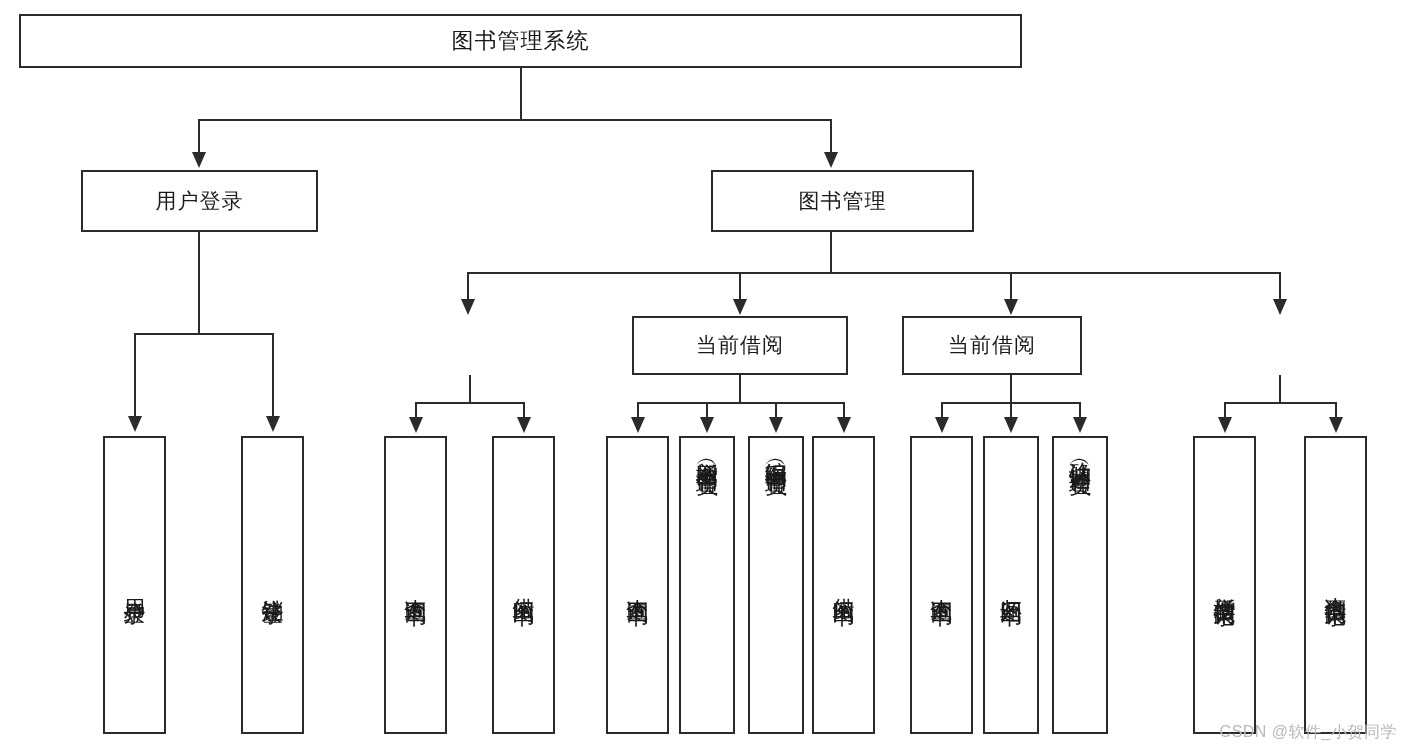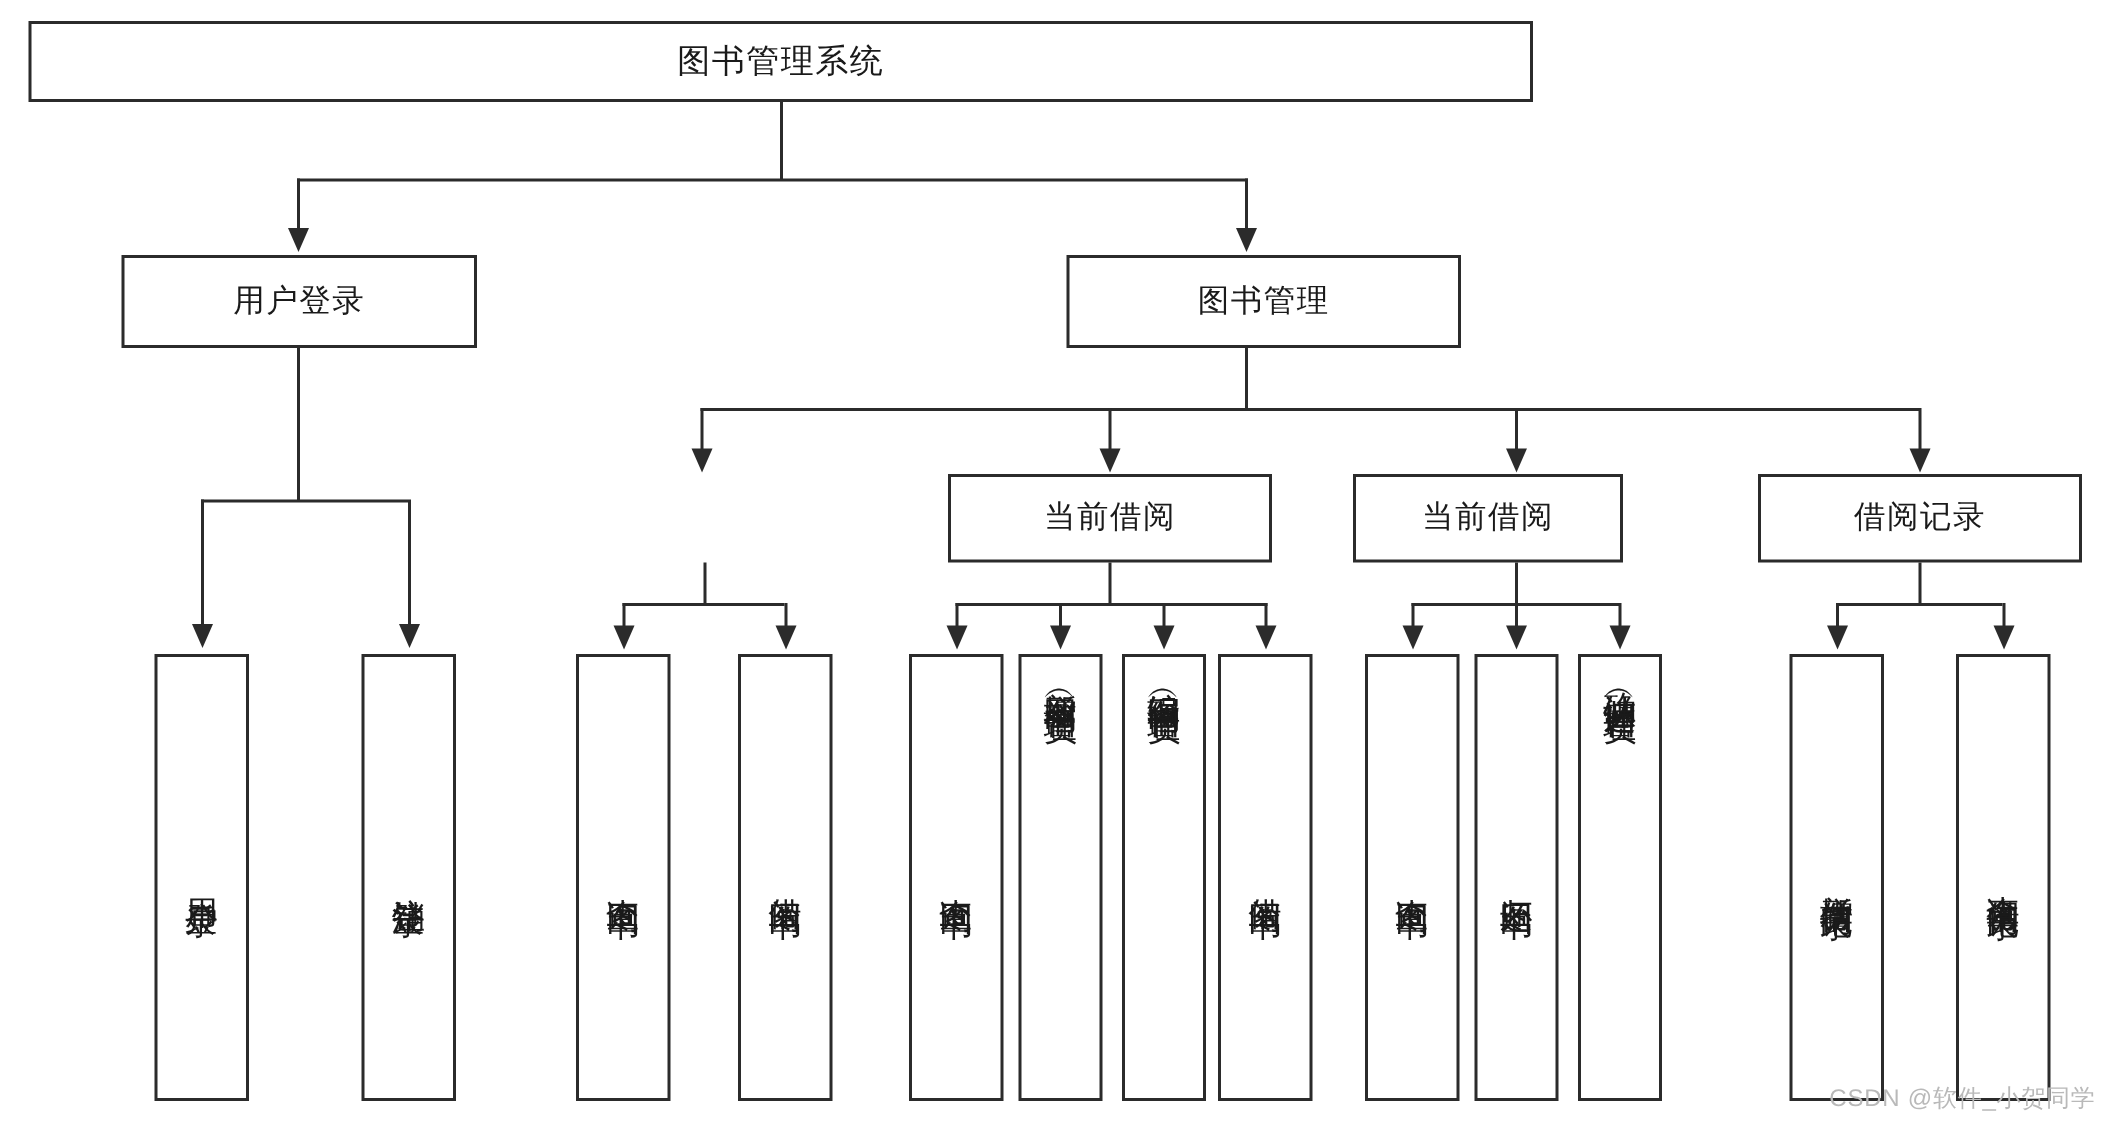--- a/index.html
+++ b/index.html
@@ -133,23 +133,20 @@
   <div class="arrow" style="left:1004px; top:299px;"></div>
   <div class="vline" style="left:1279px; top:272px; height:28px;"></div>
   <div class="arrow" style="left:1273px; top:299px;"></div>
 
   <div class="node horiz" style="left:632px; top:316px; width:216px; height:59px;">
     <span class="label">当前借阅</span>
   </div>
   <div class="node horiz" style="left:902px; top:316px; width:180px; height:59px;">
     <span class="label">当前借阅</span>
   </div>
-  <div class="node horiz" style="left:1172px; top:316px; width:216px; height:59px;">
-    <span class="label">借阅记录</span>
-  </div>
 
   <div class="vline" style="left:469px; top:375px; height:28px;"></div>
   <div class="hline" style="left:415px; top:402px; width:108px; height:2px;"></div>
   <div class="vline" style="left:415px; top:402px; height:16px;"></div>
   <div class="arrow" style="left:409px; top:417px;"></div>
   <div class="vline" style="left:523px; top:402px; height:16px;"></div>
   <div class="arrow" style="left:517px; top:417px;"></div>
 
   <div class="vline" style="left:739px; top:375px; height:28px;"></div>
   <div class="hline" style="left:637px; top:402px; width:208px; height:2px;"></div>

